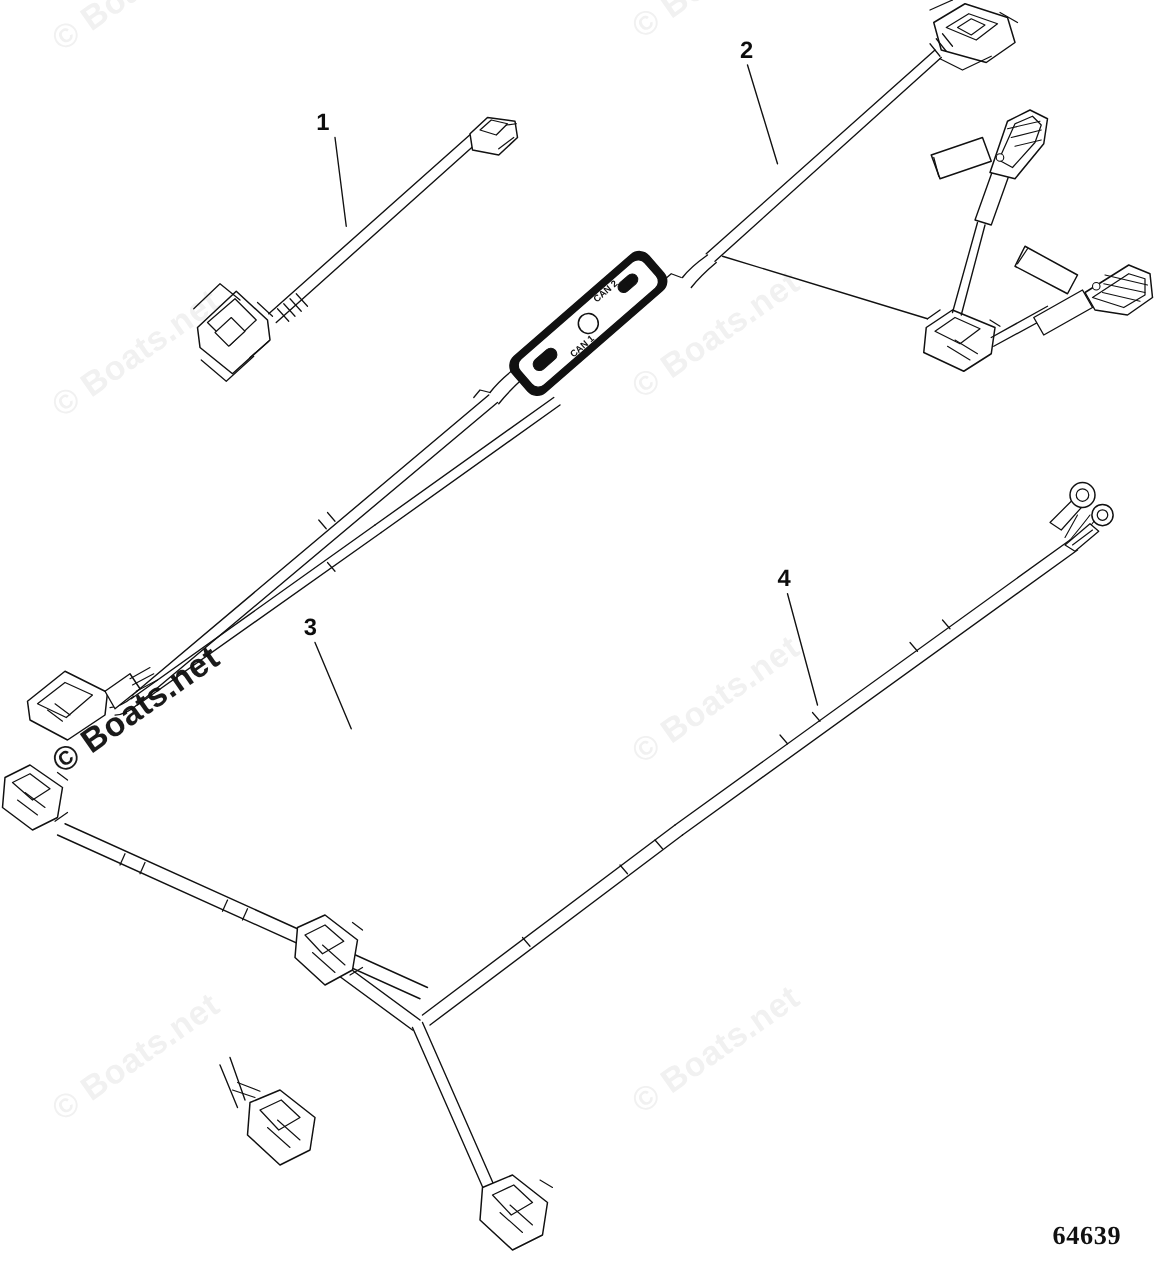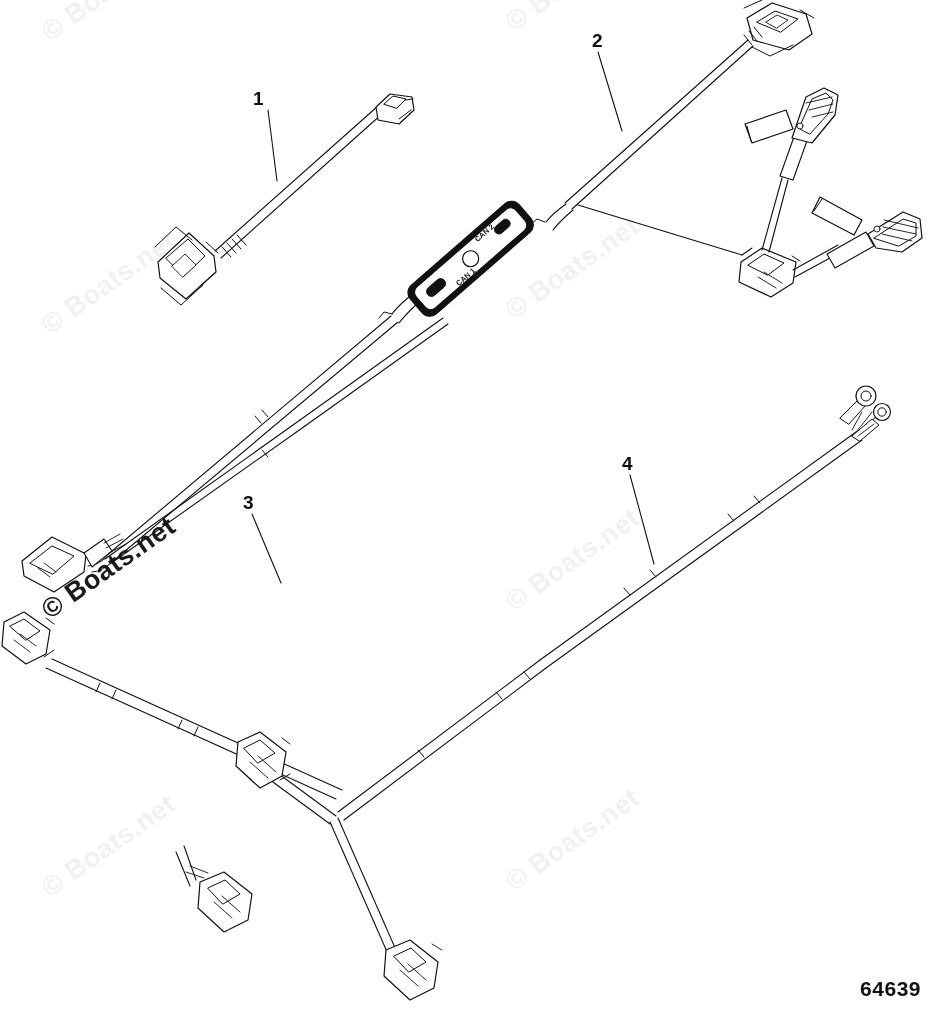--- a/index.html
+++ b/index.html
@@ -24,22 +24,22 @@
   .wm-dark{color:#1a1a1a;}
   .callout{
     position:absolute;
     font-family:"Liberation Sans", sans-serif;
     font-weight:bold;
     font-size:19px;
     color:#0d0d0d;
   }
   #diagram-number{
     position:absolute;
-    right:6px;bottom:10px;
-    font-family:Liberation Sans, sans-serif;
+    right:30px;bottom:10px;
+    font-family:Liberation Serif, serif;
     font-weight:bold;
     font-size:21px;
     color:#111111;
     letter-spacing:0.5px;
   }
   .ln{fill:none;stroke:#111111;stroke-linecap:round;stroke-linejoin:round;}
   .fillw{fill:#ffffff;stroke:#111111;stroke-linejoin:round;stroke-linecap:round;}
   .fillk{fill:#111111;stroke:#111111;stroke-linejoin:round;}
 </style>
 </head>

